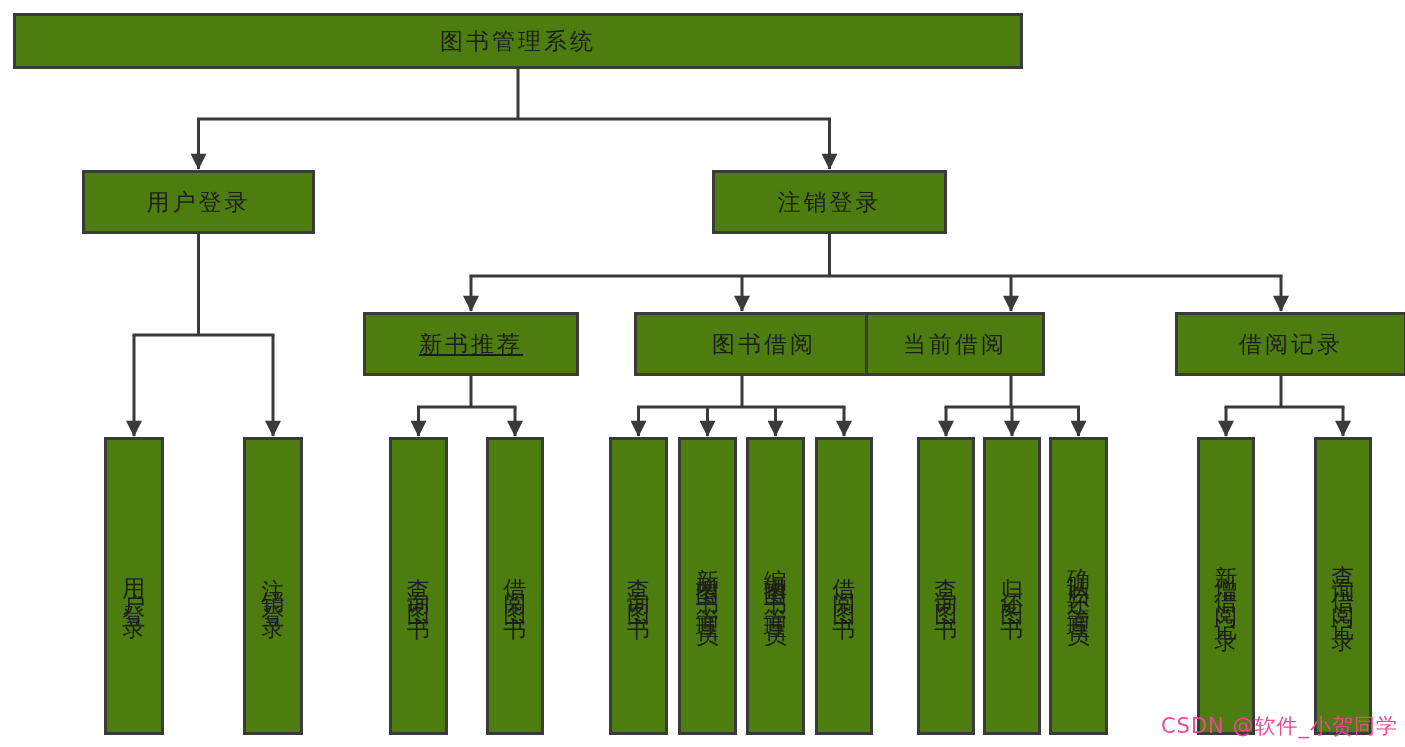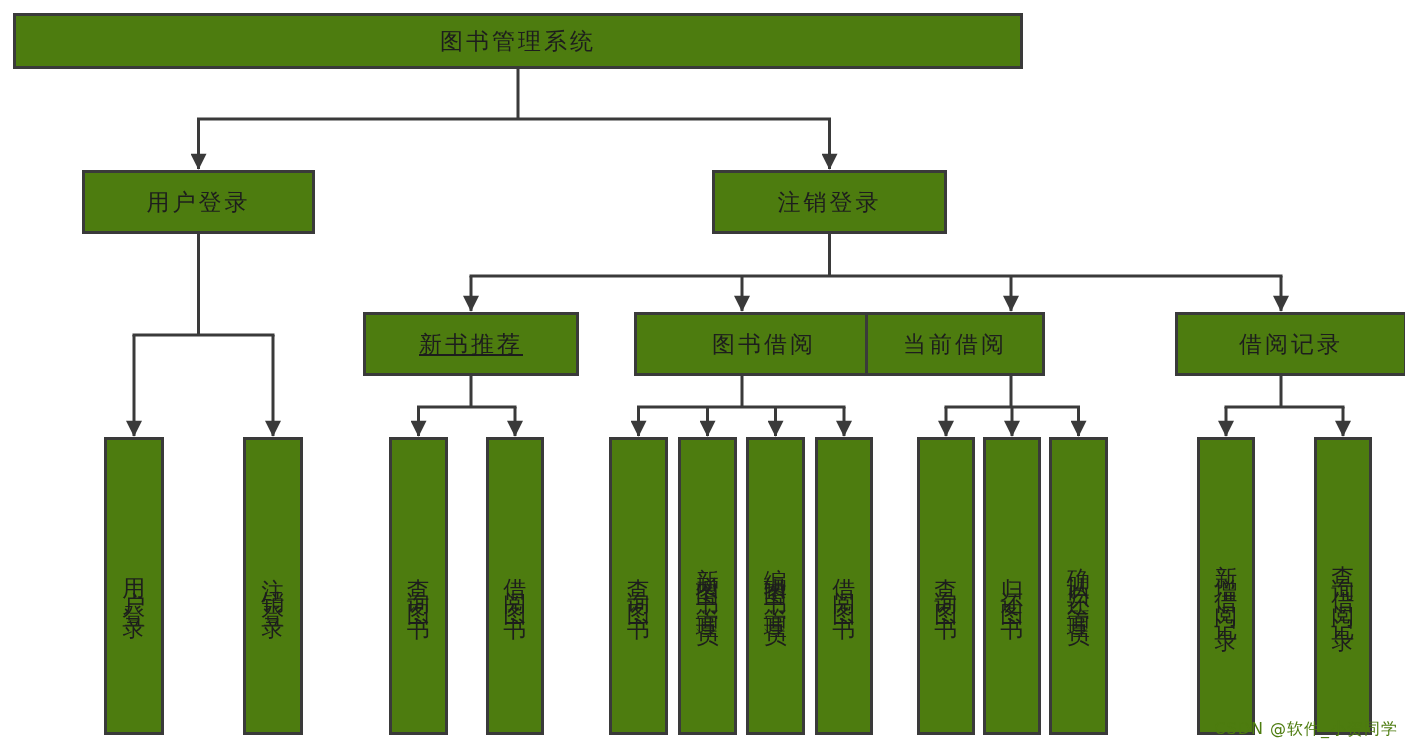--- a/index.html
+++ b/index.html
@@ -18,21 +18,21 @@
   .vtext{
     writing-mode:vertical-lr;text-orientation:mixed;
     letter-spacing:13px;line-height:1.15;font-size:23px;color:#1d1d1d;
   }
   .vtext.long{letter-spacing:8px;}
   svg.wires{position:absolute;left:0;top:0;pointer-events:none;}
   .ln{stroke:#3a3a3a;stroke-width:3;fill:none;stroke-linecap:square;}
   .arr{stroke-linecap:butt;}
   .watermark{
     position:absolute;right:7px;bottom:7px;z-index:3;
-    font-size:16px;color:#4d7c0f;letter-spacing:1px;white-space:nowrap;
+    font-size:21px;color:#ec4899;letter-spacing:1px;white-space:nowrap;
   }
 </style>
 </head>
 <body>
 
 <div class="canvas">
 
   <svg class="wires" width="1405" height="747" viewBox="0 0 1405 747">
     <defs>
       <marker id="arw" viewBox="0 0 10 10" refX="9.5" refY="5" orient="auto" markerUnits="userSpaceOnUse" markerWidth="26" markerHeight="16">

